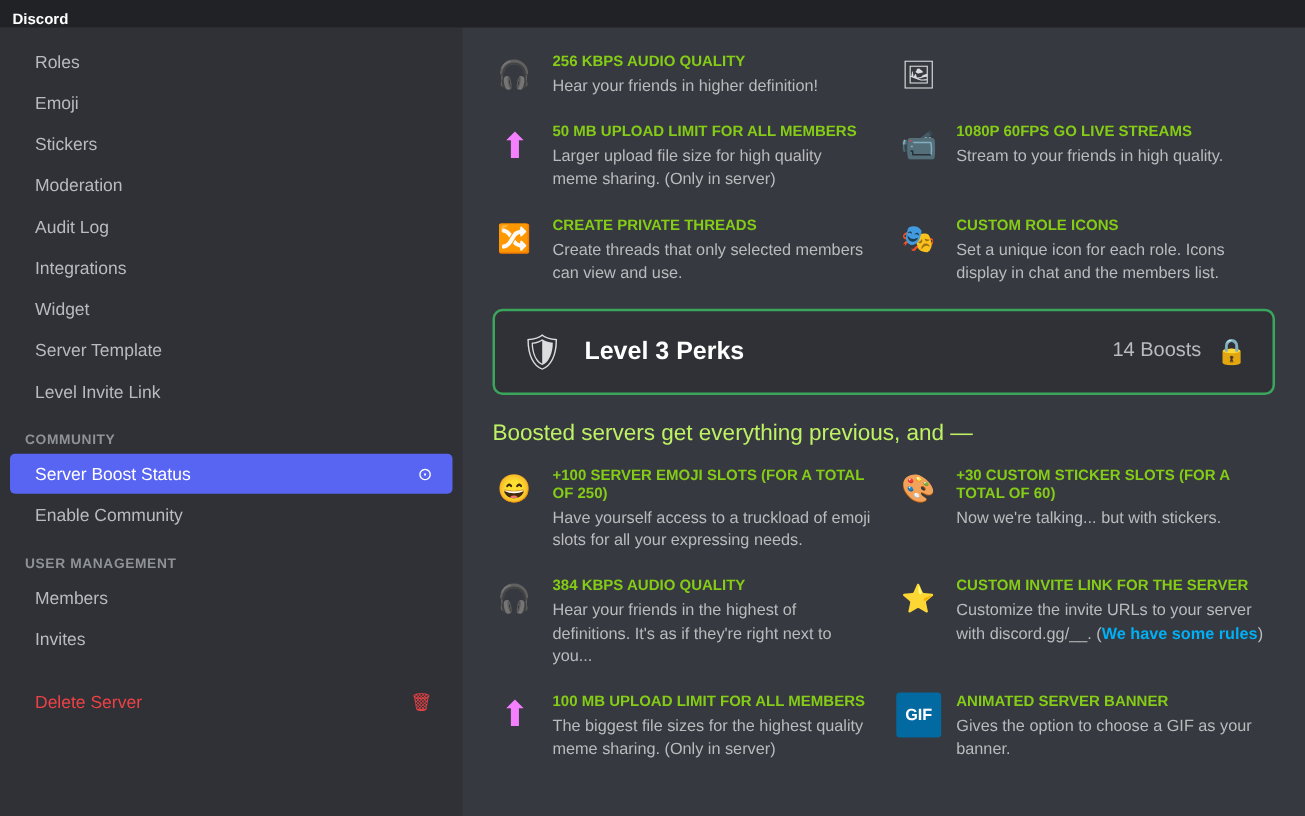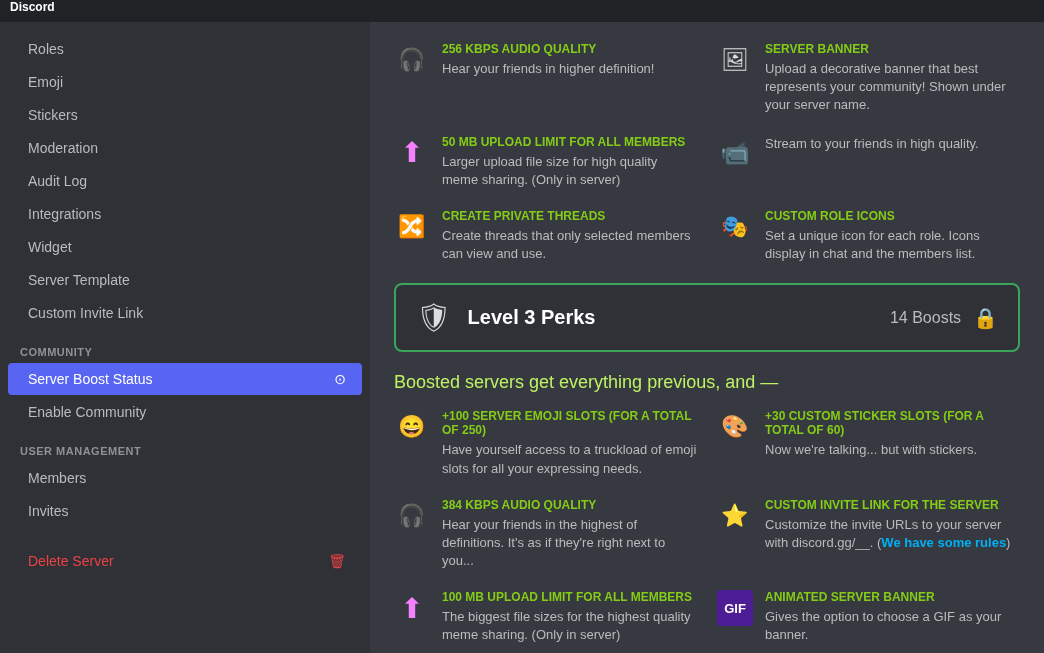--- a/index.html
+++ b/index.html
@@ -10,21 +10,21 @@
       width: 1044px;
       height: 653px;
       overflow: hidden;
       display: flex;
       flex-direction: column;
     }
     .titlebar {
       background: #202225;
       height: 22px;
       display: flex;
-      align-items: flex-start;
+      align-items: flex-end;
       padding: 0 10px;
       flex-shrink: 0;
     }
     .titlebar-title {
       color: #fff;
       font-size: 12px;
       font-weight: 700;
     }
     .main-layout {
       display: flex;
@@ -166,21 +166,21 @@
     <div class="sidebar-item">
       <span>Integrations</span>
     </div>
     <div class="sidebar-item">
       <span>Widget</span>
     </div>
     <div class="sidebar-item">
       <span>Server Template</span>
     </div>
     <div class="sidebar-item">
-      <span>Custom Invite Link</span>
+      <span>Level Invite Link</span>
     </div>
 
     <div class="sidebar-section-label">COMMUNITY</div>
 
     <div class="sidebar-item active">
       <span>Server Boost Status</span>
       <span style="font-size:14px;">⊙</span>
     </div>
     <div class="sidebar-item">
       <span>Enable Community</span>
@@ -207,38 +207,35 @@
     <div class="feature-grid">
       <div class="feature-item">
         <div class="feature-icon">🎧</div>
         <div>
           <div class="feature-title">256 KBPS AUDIO QUALITY</div>
           <div class="feature-desc">Hear your friends in higher definition!</div>
         </div>
       </div>
       <div class="feature-item">
         <div class="feature-icon">🖼</div>
-        <div>
-          <div class="feature-title">SERVER BANNER</div>
-          <div class="feature-desc">Upload a decorative banner that best represents your community! Shown under your server name.</div>
-        </div>
       </div>
     </div>
 
     <div class="feature-grid">
       <div class="feature-item">
         <div class="feature-icon" style="color:#f47fff; font-size:28px;">⬆</div>
         <div>
           <div class="feature-title">50 MB UPLOAD LIMIT FOR ALL MEMBERS</div>
           <div class="feature-desc">Larger upload file size for high quality meme sharing. (Only in server)</div>
         </div>
       </div>
       <div class="feature-item">
         <div class="feature-icon" style="color:#5865f2; font-size:24px;">📹</div>
         <div>
+          <div class="feature-title">1080P 60FPS GO LIVE STREAMS</div>
           <div class="feature-desc">Stream to your friends in high quality.</div>
         </div>
       </div>
     </div>
 
     <div class="feature-grid">
       <div class="feature-item">
         <div class="feature-icon" style="color:#3ba55c; font-size:22px;">🔀</div>
         <div>
           <div class="feature-title">CREATE PRIVATE THREADS</div>
@@ -301,21 +298,21 @@
 
     <div class="feature-grid">
       <div class="feature-item">
         <div class="feature-icon" style="color:#f47fff; font-size:28px;">⬆</div>
         <div>
           <div class="feature-title">100 MB UPLOAD LIMIT FOR ALL MEMBERS</div>
           <div class="feature-desc">The biggest file sizes for the highest quality meme sharing. (Only in server)</div>
         </div>
       </div>
       <div class="feature-item">
-        <div class="feature-icon" style="font-size:13px; font-weight:700; color:#fff; background:#4c1d95; padding:2px 4px; border-radius:3px;">GIF</div>
+        <div class="feature-icon" style="font-size:13px; font-weight:700; color:#fff; background:#0369a1; padding:2px 4px; border-radius:3px;">GIF</div>
         <div>
           <div class="feature-title">ANIMATED SERVER BANNER</div>
           <div class="feature-desc">Gives the option to choose a GIF as your banner.</div>
         </div>
       </div>
     </div>
 
   </div>
 </div>
 

